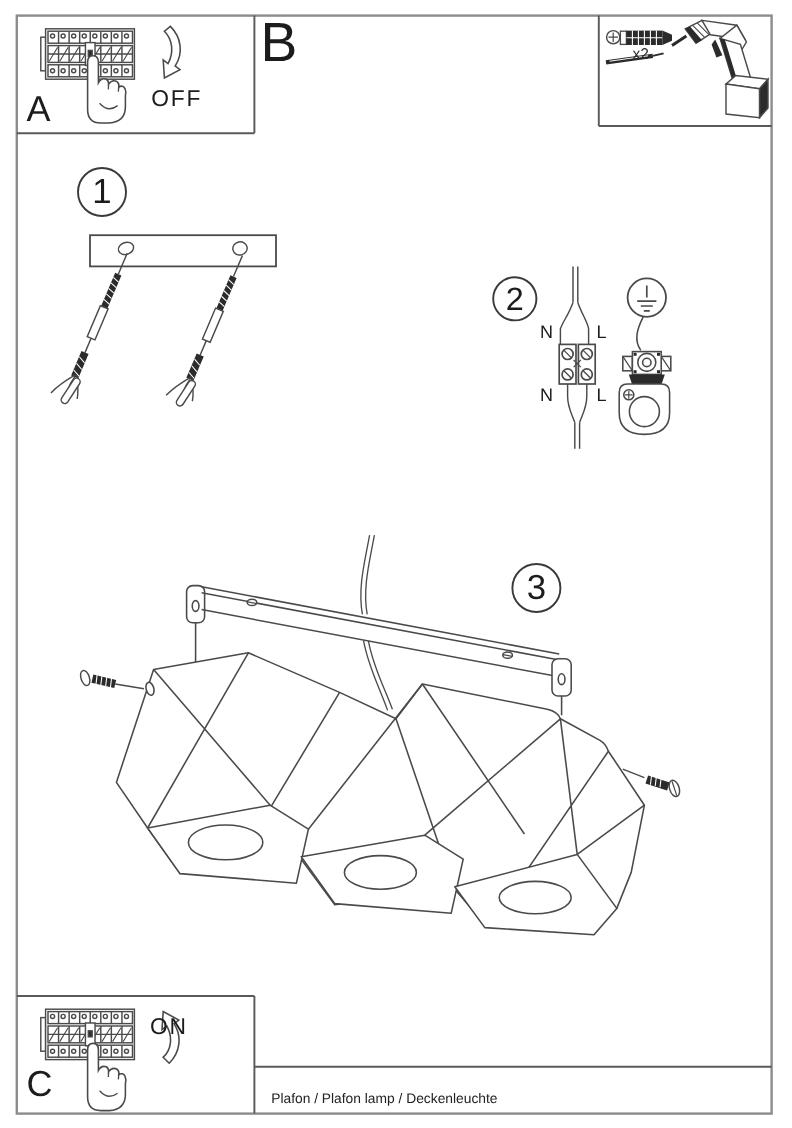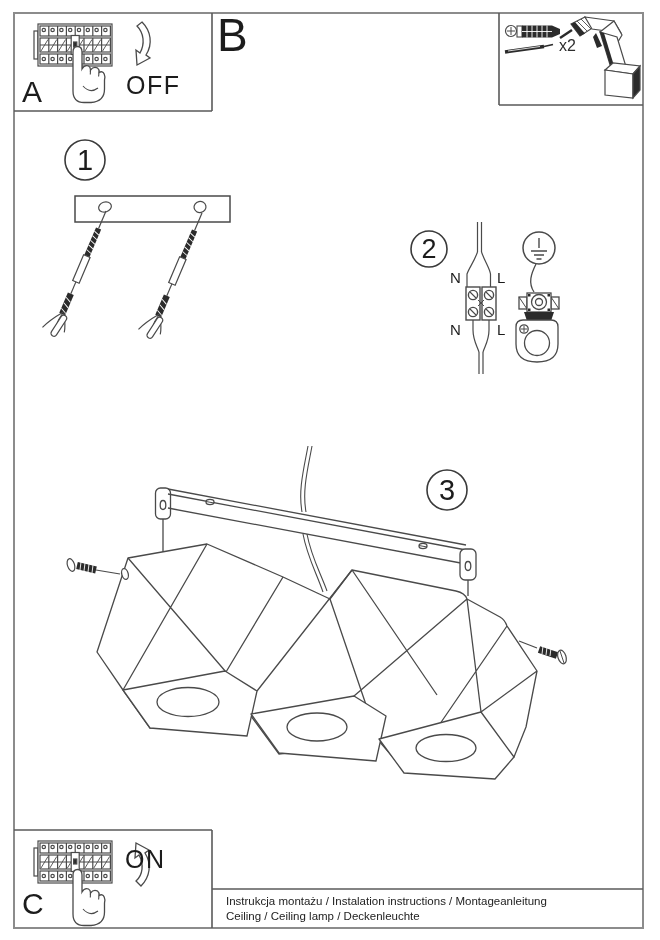--- a/index.html
+++ b/index.html
@@ -3,24 +3,24 @@
 <meta charset="utf-8">
 <style>
   html,body{margin:0;padding:0;background:#fff;}
   .page{position:relative;width:660px;height:940px;background:#fff;overflow:hidden;
         font-family:"Liberation Sans",sans-serif;}
   .page svg{position:absolute;left:0;top:0;}
   .t{position:absolute;color:#1c1c1c;line-height:1;white-space:nowrap;
      font-family:"Liberation Sans",sans-serif;}
   .letter{font-size:30px;}
   .letter-b{font-size:46px;}
-  .switch-word{font-size:25px;letter-spacing:1.5px;}
+  .switch-word{font-size:19px;letter-spacing:1.5px;}
   .stepnum{width:40px;text-align:center;font-size:29px;}
   .wlabel{font-size:15px;}
-  .qty{font-size:16px;color:#2e2e2e;margin-left:32px;}
+  .qty{font-size:13px;color:#2e2e2e;}
   .footer-line{font-size:11.5px;color:#222;}
 </style>
 </head>
 <body>
 
 <div class="page">
 
 <svg width="660" height="940" viewBox="0 0 660 940">
   <defs>
     <g id="breaker-panel" stroke="#4a4a4a" stroke-width="1.2" fill="#fff">
@@ -245,16 +245,15 @@
 
 <div class="t stepnum" style="left:65px;top:146px;">1</div>
 <div class="t stepnum" style="left:409px;top:236px;font-size:27px;">2</div>
 <div class="t stepnum" style="left:427px;top:476px;">3</div>
 
 <div class="t wlabel" style="left:450px;top:270px;">N</div>
 <div class="t wlabel" style="left:497px;top:270px;">L</div>
 <div class="t wlabel" style="left:450px;top:322px;">N</div>
 <div class="t wlabel" style="left:497px;top:322px;">L</div>
 
-<div class="t footer-line" style="left:226px;top:896px;">Instrukcja montażu / Instalation instructions / Montageanleitung</div>
-<div class="t footer-line" style="left:226px;top:911px;">Ceiling / Ceiling lamp / Deckenleuchte</div>
+<div class="t footer-line" style="left:226px;top:911px;">Plafon / Plafon lamp / Deckenleuchte</div>
 
 </div>
 
 </body></html>

